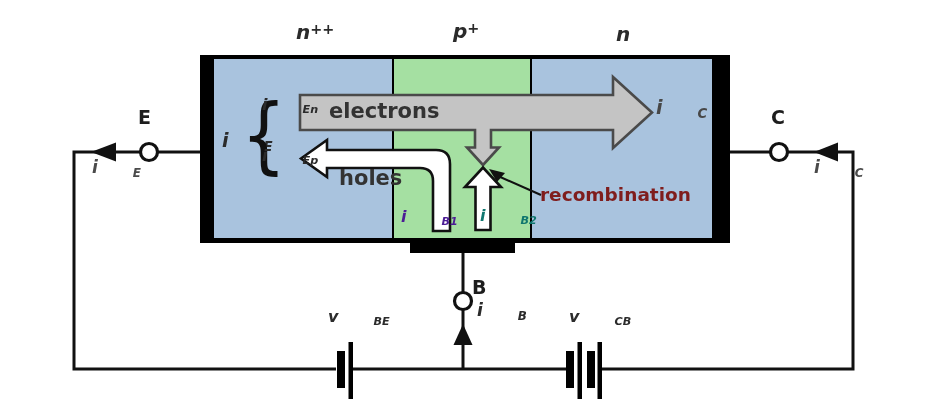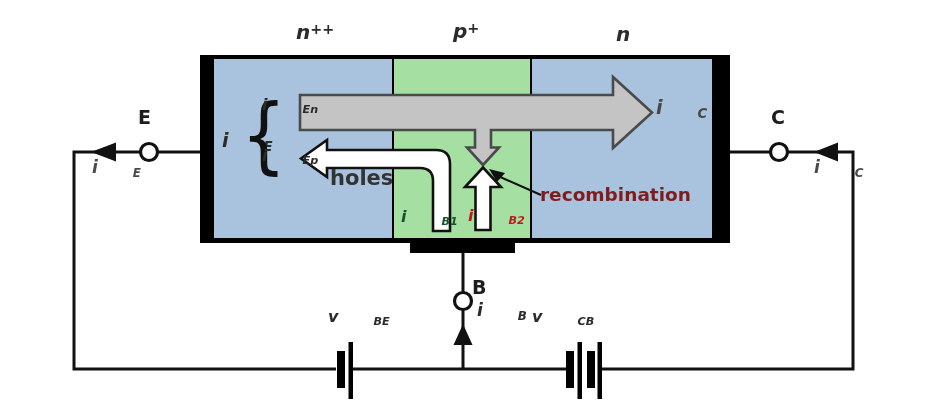--- a/index.html
+++ b/index.html
@@ -83,28 +83,29 @@
 
   <div class="lbl terminal-letter" style="left:138px;top:108px;">E</div>
   <div class="lbl terminal-letter" style="left:771px;top:108px;">C</div>
   <div class="lbl terminal-letter" style="left:472px;top:278px;">B</div>
 
   <div class="lbl it sz17 gray-txt" style="left:92px;top:159px;"><span>i</span><sub>E</sub></div>
   <div class="lbl it sz17 gray-txt" style="left:814px;top:159px;"><span>i</span><sub>C</sub></div>
   <div class="lbl it sz17" style="left:477px;top:302px;"><span>i</span><sub>B</sub></div>
 
   <div class="lbl it sz16" style="left:328px;top:309px;text-align:center;"><span>v</span><sub>BE</sub></div>
-  <div class="lbl it sz16" style="left:532px;top:309px;"><span>v</span><sub>CB</sub></div>
+  <div class="lbl it sz16" style="left:569px;top:309px;"><span>v</span><sub>CB</sub></div>
 
-  <div class="lbl flow-word" style="left:330px;top:167px;">holes</div>
+  <div class="lbl flow-word" style="left:329px;top:100px;">electrons</div>
+  <div class="lbl flow-word" style="left:339px;top:167px;">holes</div>
   <div class="lbl" id="lbl-recombination" style="left:540px;top:185px;">recombination</div>
 
   <div class="lbl it sz19" style="left:222px;top:131px;"><span>i</span><sub>E</sub></div>
   <div class="lbl" id="lbl-brace" style="left:241px;top:96px;">{</div>
   <div class="lbl it sz16" style="left:262px;top:97px;"><span>i</span><sub>En</sub></div>
   <div class="lbl it sz16" style="left:262px;top:148px;"><span>i</span><sub>Ep</sub></div>
 
-  <div class="lbl it sz16" style="left:401px;top:209px;color:#14532d;"><span>i</span><sub>B1</sub></div>
-  <div class="lbl it sz16" style="left:468px;top:208px;color:#b91c1c;"><span>i</span><sub>B2</sub></div>
+  <div class="lbl it sz16" style="left:401px;top:209px;color:#4c1d95;"><span>i</span><sub>B1</sub></div>
+  <div class="lbl it sz16" style="left:480px;top:208px;color:#0f766e;"><span>i</span><sub>B2</sub></div>
 
   <div class="lbl it sz19" style="left:656px;top:98px;color:#474747;"><span>i</span><sub>C</sub></div>
 
 </div>
 
 </body></html>

